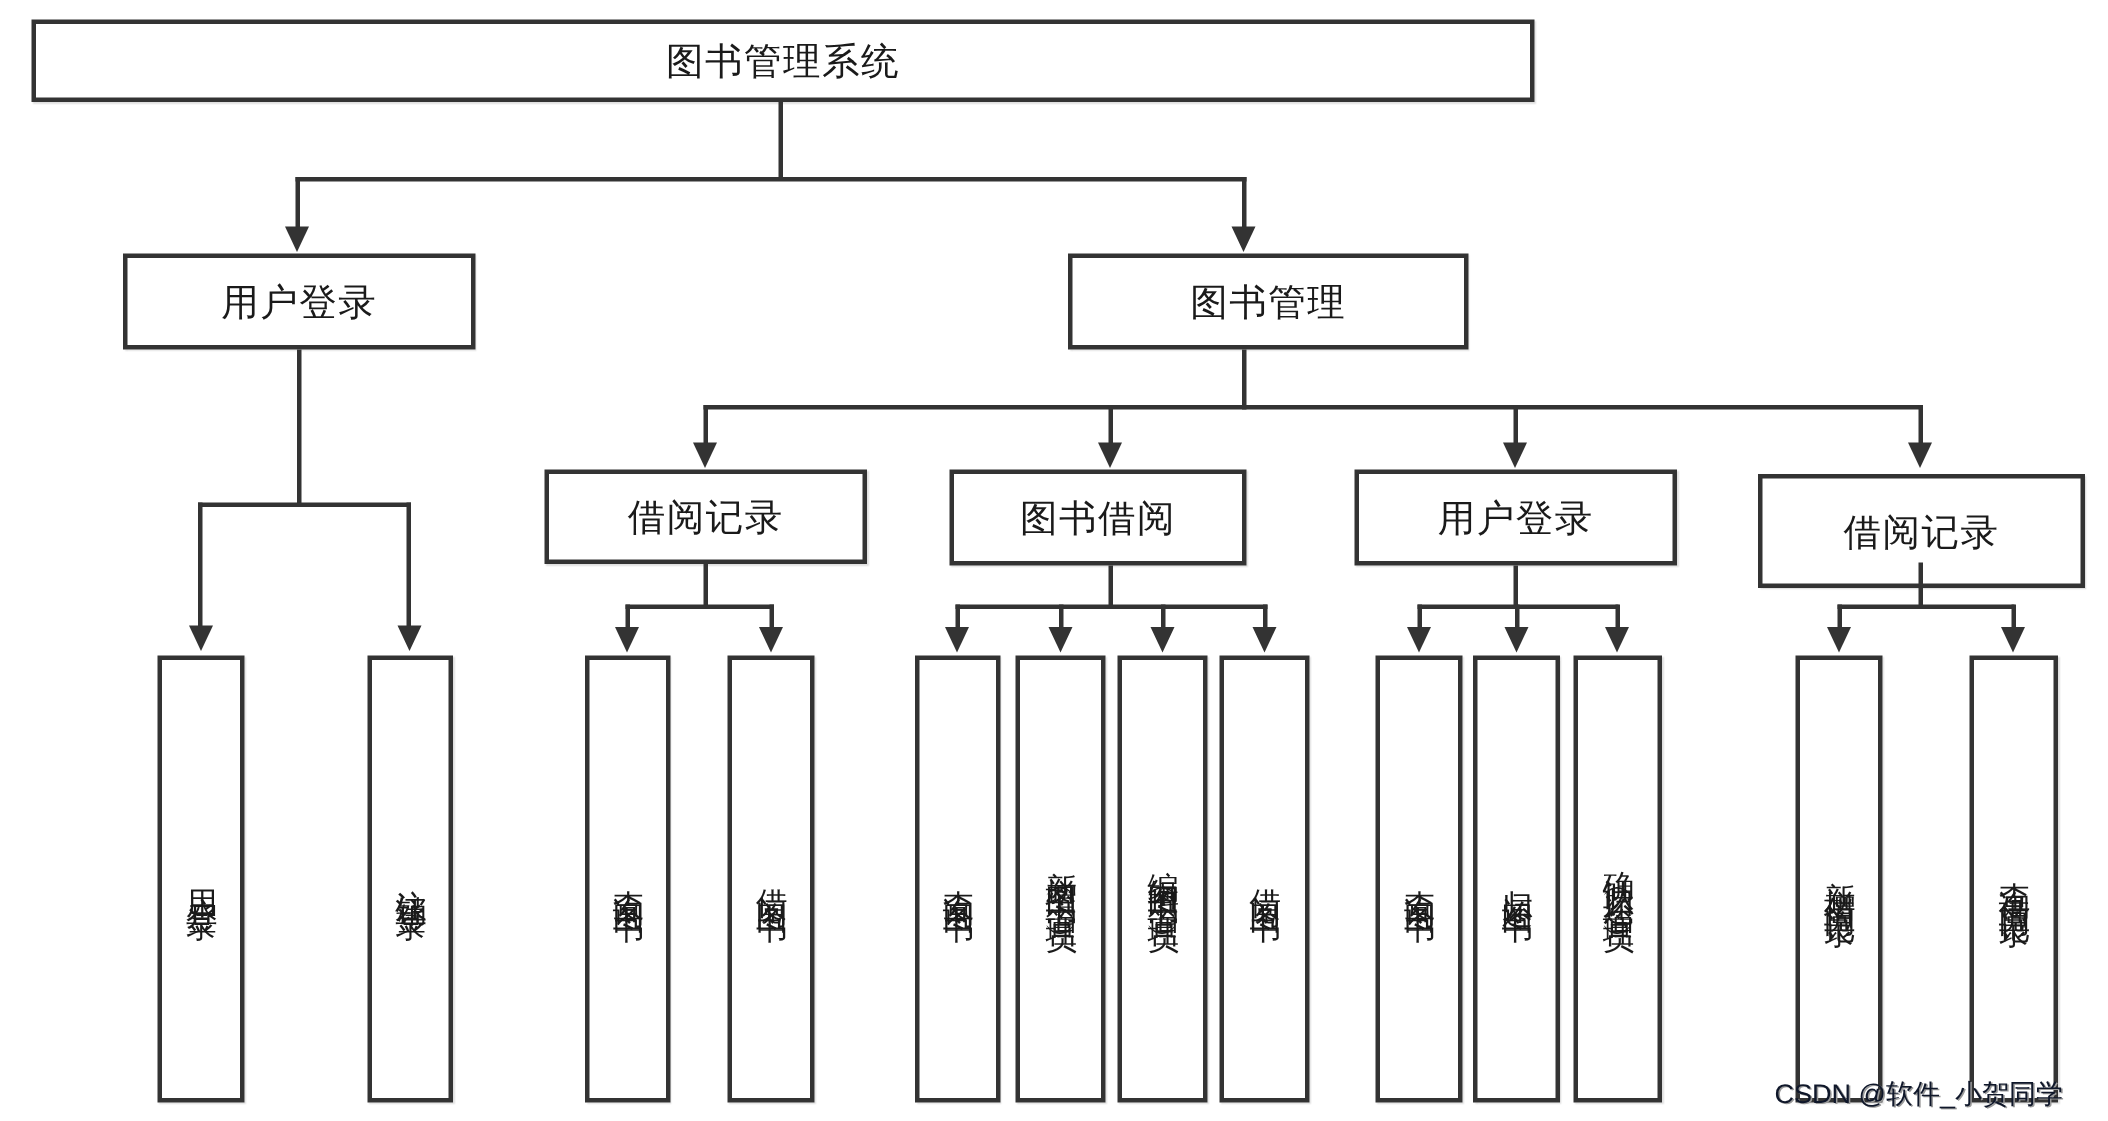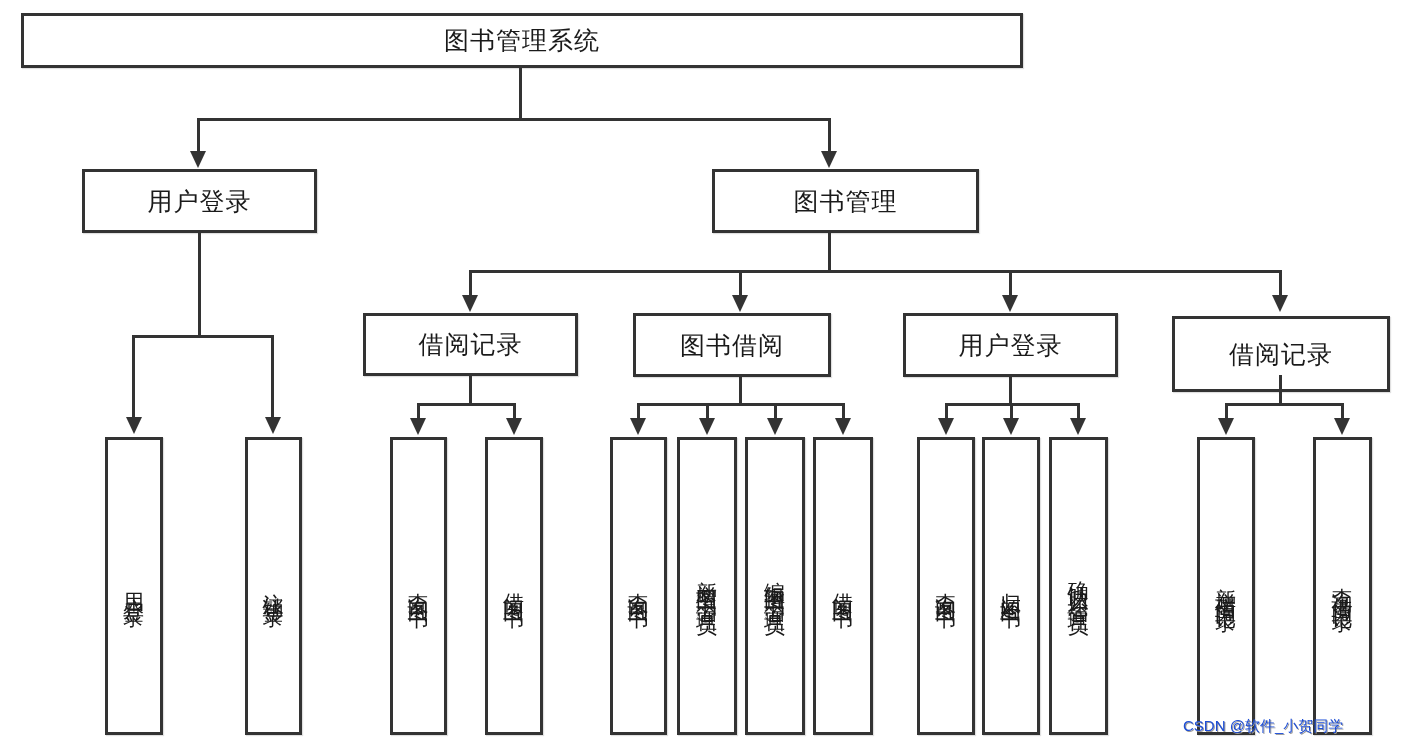--- a/index.html
+++ b/index.html
@@ -36,22 +36,22 @@
   .arrowhead{
     position:absolute;
     width:0;height:0;
     border-left:8px solid transparent;
     border-right:8px solid transparent;
     border-top:17px solid #333333;
   }
   .watermark{
     position:absolute;
     left:1183px; top:717px;
-    font-size:15px;
-    color:#1d4ed8;
+    font-size:18px;
+    color:#0f172a;
     text-shadow:1px 1px 0 #9a9a9a;
     white-space:nowrap;
   }
 </style>
 </head>
 <body>
 
 <div id="canvas">
 
   <div class="node h-node" style="left:21px;top:13px;width:1002px;height:55px;">

